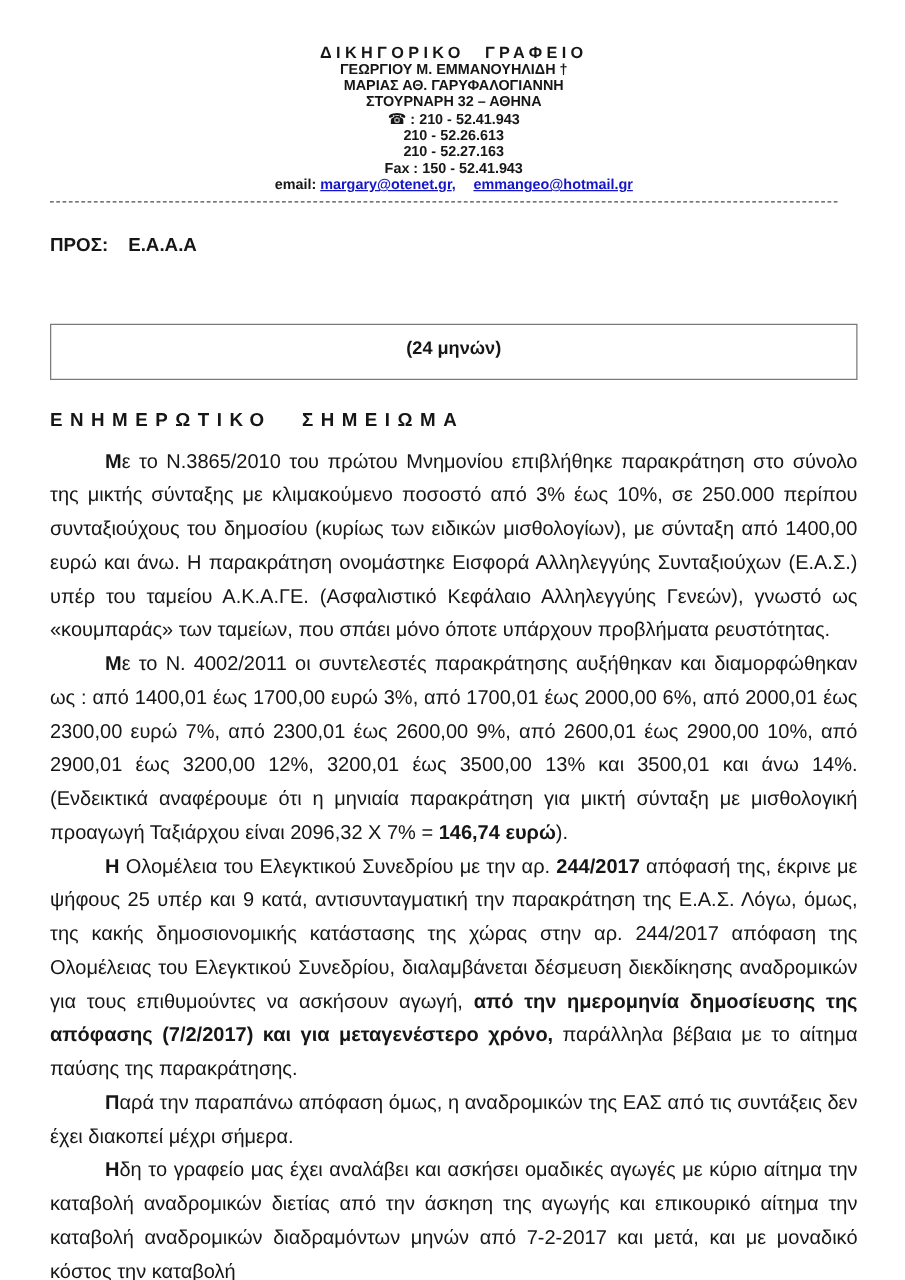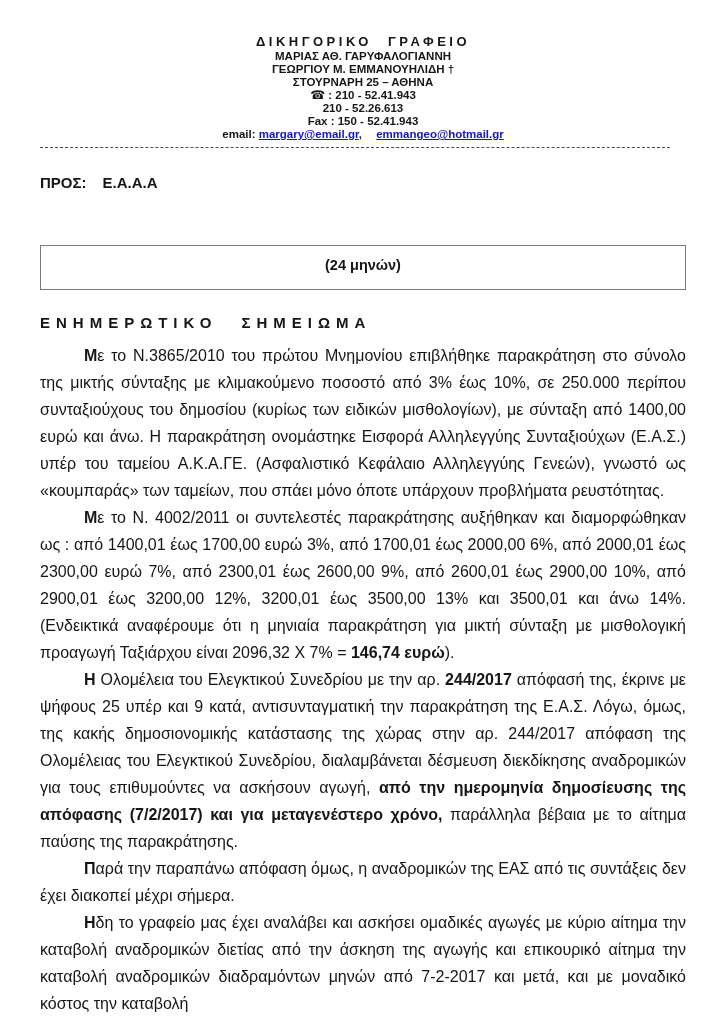--- a/index.html
+++ b/index.html
@@ -64,27 +64,28 @@
   .para { margin: 0; text-indent: 44px; }
   .b { font-weight: bold; }
 </style>
 </head>
 <body>
 
 <div class="page">
 
   <header class="letterhead">
     <div class="lh-title">ΔΙΚΗΓΟΡΙΚΟ ΓΡΑΦΕΙΟ</div>
+    <div class="lh-line">ΓΕΩΡΓΙΟΥ Μ.  ΕΜΜΑΝΟΥΗΛΙΔΗ †</div>
     <div class="lh-line">ΜΑΡΙΑΣ ΑΘ. ΓΑΡΥΦΑΛΟΓΙΑΝΝΗ</div>
-    <div class="lh-line">ΓΕΩΡΓΙΟΥ Μ.  ΕΜΜΑΝΟΥΗΛΙΔΗ †</div>
-    <div class="lh-line">ΣΤΟΥΡΝΑΡΗ 25 – ΑΘΗΝΑ</div>
+    <div class="lh-line">ΣΤΟΥΡΝΑΡΗ 32 – ΑΘΗΝΑ</div>
     <div class="lh-line"><span class="phone-icon">☎</span> <span>: 210 - 52.41.943</span></div>
     <div class="lh-line"><span>210 - 52.26.613</span></div>
+    <div class="lh-line"><span>210 - 52.27.163</span></div>
     <div class="lh-line"><span>Fax : 150 - 52.41.943</span></div>
-    <div class="lh-line"><span>email:</span> <a class="email-link" style="color: rgb(20, 20, 200);">margary@email.gr</a><span class="email-sep" style="color: rgb(20, 20, 200);">, </span><a class="email-link" style="color: rgb(20, 20, 200); margin-left: 11px;">emmangeo@hotmail.gr</a></div>
+    <div class="lh-line"><span>email:</span> <a class="email-link" style="color: rgb(20, 20, 200);">margary@otenet.gr</a><span class="email-sep" style="color: rgb(20, 20, 200);">, </span><a class="email-link" style="color: rgb(20, 20, 200); margin-left: 11px;">emmangeo@hotmail.gr</a></div>
   </header>
 
   <div class="dashed-sep"></div>
 
   <div class="recipient">
     <span>ΠΡΟΣ:</span><span class="recipient-value">Ε.Α.Α.Α</span>
   </div>
 
   <div class="title-box">
     <div>(24 μηνών)</div>

